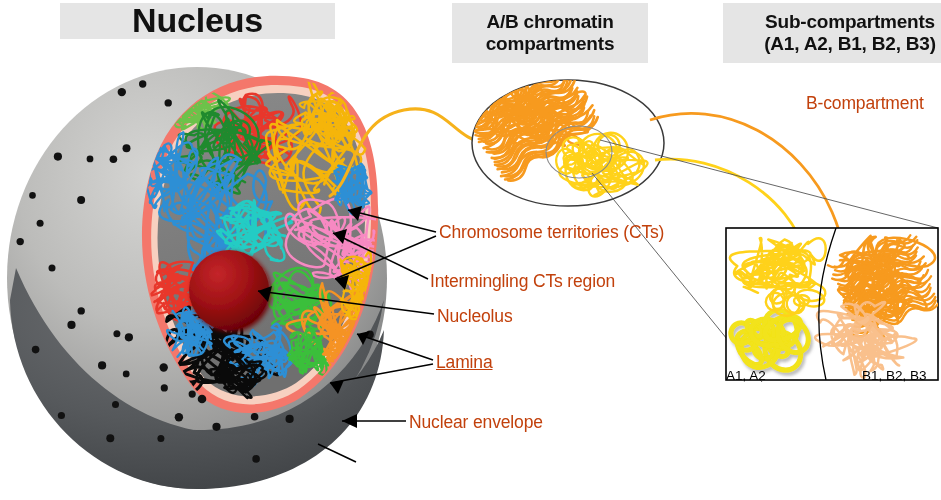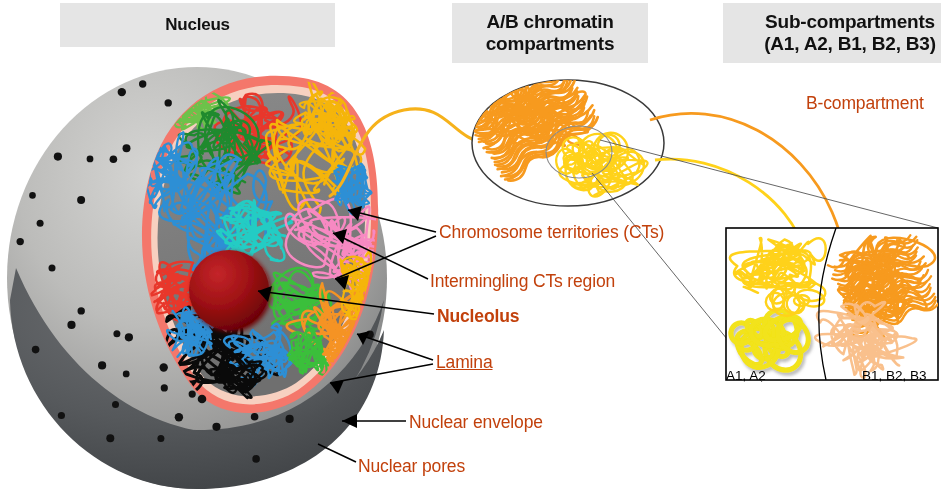--- a/index.html
+++ b/index.html
@@ -3,29 +3,29 @@
 <meta charset="utf-8">
 <style>
   html,body{margin:0;padding:0;background:#ffffff;}
   body{width:941px;height:500px;overflow:hidden;
        font-family:"Liberation Sans","DejaVu Sans",sans-serif;color:#000;}
   #stage{position:relative;width:941px;height:500px;background:#fff;}
 
   .hdr{position:absolute;background:#e5e5e5;display:flex;align-items:center;
        justify-content:center;text-align:center;font-weight:bold;color:#111;
        line-height:1.16;letter-spacing:-0.2px;}
-  #hdr-nucleus{left:60px;top:3px;width:275px;height:44px;font-size:17px;text-align:right;}
+  #hdr-nucleus{left:60px;top:3px;width:275px;height:36px;font-size:34px;text-align:right;}
   #hdr-ab{left:452px;top:3px;width:196px;height:60px;font-size:19px;}
   #hdr-sub{left:723px;top:3px;width:254px;height:60px;font-size:19px;}
 
   .lbl{position:absolute;font-size:17.5px;color:#c2410c;white-space:nowrap;
        letter-spacing:-0.15px;}
   #lbl-cts{left:439px;top:222px;}
   #lbl-inter{left:430px;top:271px;}
-  #lbl-nucleolus{left:437px;top:306px;font-weight:bold;}
+  #lbl-nucleolus{left:437px;top:306px;}
   #lbl-lamina{left:436px;top:352px;text-decoration:underline;}
   #lbl-envelope{left:409px;top:412px;}
   #lbl-pores{left:358px;top:456px;}
   #lbl-acomp{left:663px;top:131px;}
   #lbl-bcomp{left:806px;top:93px;}
   .boxlbl{position:absolute;font-size:13.5px;color:#000;white-space:nowrap;}
   #lbl-a12{left:726px;top:368px;}
   #lbl-b123{left:862px;top:368px;text-align:center;}
 
   svg{position:absolute;left:0;top:0;width:941px;height:500px;overflow:visible;}
@@ -354,18 +354,17 @@
       <polygon points="342,421 357,414 357,428"></polygon>
     </g>
 
   </svg>
 
   <div class="lbl" id="lbl-cts">Chromosome territories (CTs)</div>
   <div class="lbl" id="lbl-inter">Intermingling CTs region</div>
   <div class="lbl" id="lbl-nucleolus">Nucleolus</div>
   <div class="lbl" id="lbl-lamina">Lamina</div>
   <div class="lbl" id="lbl-envelope">Nuclear envelope</div>
-  <div class="lbl" id="lbl-pores">Nuclear pores</div>
   <div class="lbl" id="lbl-bcomp">B-compartment</div>
   <div class="boxlbl" id="lbl-a12">A1, A2</div>
   <div class="boxlbl" id="lbl-b123">B1, B2, B3</div>
 
 </div>
 
 </body></html>

